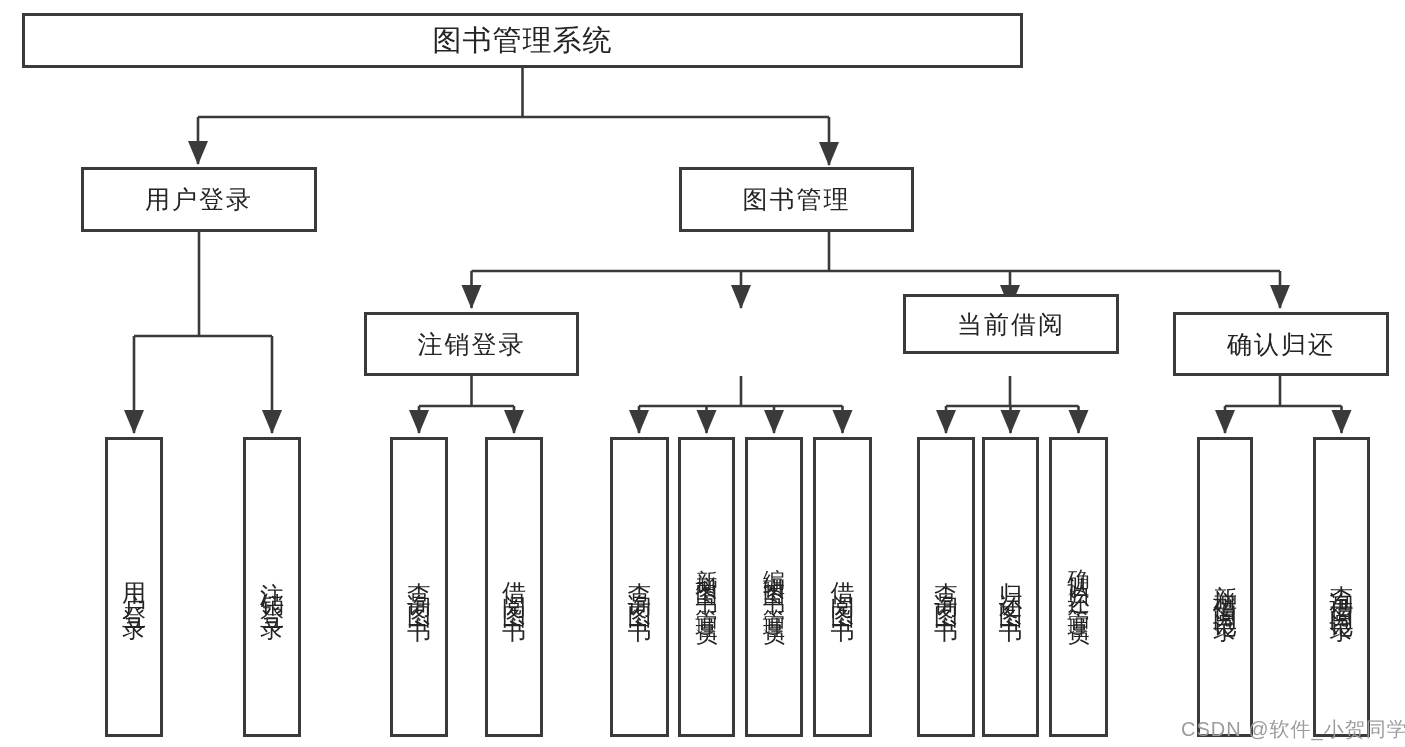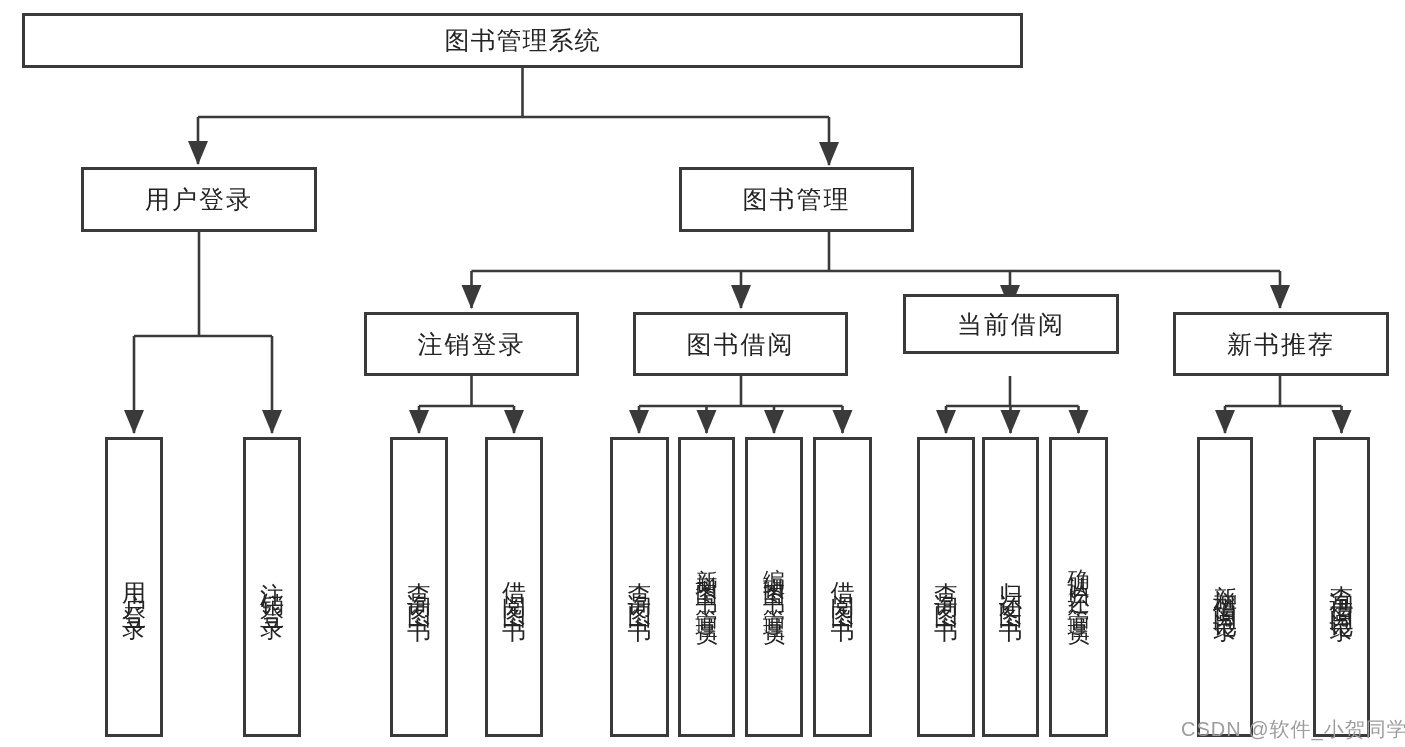--- a/index.html
+++ b/index.html
@@ -9,21 +9,21 @@
     font-family:"Liberation Sans","DejaVu Sans",sans-serif;
   }
   #canvas{position:absolute;left:0;top:0;width:1405px;height:747px;}
   svg.wires{position:absolute;left:0;top:0;z-index:1;}
   .box{
     position:absolute;box-sizing:border-box;z-index:2;
     border:3px solid #3a3a3a;background:#ffffff;color:#242424;
     display:flex;align-items:center;justify-content:center;
   }
   .h-box{font-size:25px;letter-spacing:2px;white-space:nowrap;}
-  .title-box{font-size:25px;letter-spacing:1px;}
+  .title-box{font-size:29px;letter-spacing:1px;}
   .v-box{
     writing-mode:vertical-rl;text-orientation:mixed;
     font-size:24px;letter-spacing:12px;line-height:1;
   }
   .v-box.mid{letter-spacing:7px;}
   .v-box.tight{font-size:22px;letter-spacing:8px;}
   .watermark{
     position:absolute;left:1181px;top:716px;z-index:3;
     color:#9c9c9c;font-size:20px;letter-spacing:1px;white-space:nowrap;
   }
@@ -79,23 +79,22 @@
       <line x1="1341.5" y1="406" x2="1341.5" y2="433" marker-end="url(#arrow)"></line>
     </g>
   </svg>
 
   <div class="box h-box title-box" style="left:22px;top:13px;width:1001px;height:55px">图书管理系统</div>
 
   <div class="box h-box" style="left:81px;top:167px;width:236px;height:65px">用户登录</div>
   <div class="box h-box" style="left:679px;top:167px;width:235px;height:65px">图书管理</div>
 
   <div class="box h-box" style="left:364px;top:312px;width:215px;height:64px">注销登录</div>
-  <div class="box h-box" style="left:633px;top:312px;width:215px;height:64px">图书借阅</div>
   <div class="box h-box" style="left:903px;top:294px;width:216px;height:60px">当前借阅</div>
-  <div class="box h-box" style="left:1173px;top:312px;width:216px;height:64px">新书推荐</div>
+  <div class="box h-box" style="left:1173px;top:312px;width:216px;height:64px">确认归还</div>
 
   <div class="box v-box" style="left:105px;top:437px;width:58px;height:300px">用户登录</div>
   <div class="box v-box" style="left:243px;top:437px;width:58px;height:300px">注销登录</div>
 
   <div class="box v-box" style="left:390px;top:437px;width:58px;height:300px">查询图书</div>
   <div class="box v-box" style="left:485px;top:437px;width:58px;height:300px">借阅图书</div>
 
   <div class="box v-box" style="left:610px;top:437px;width:59px;height:300px">查询图书</div>
   <div class="box v-box tight" style="left:678px;top:437px;width:57px;height:300px">新增图书（管理员）</div>
   <div class="box v-box tight" style="left:745px;top:437px;width:58px;height:300px">编辑图书（管理员）</div>

